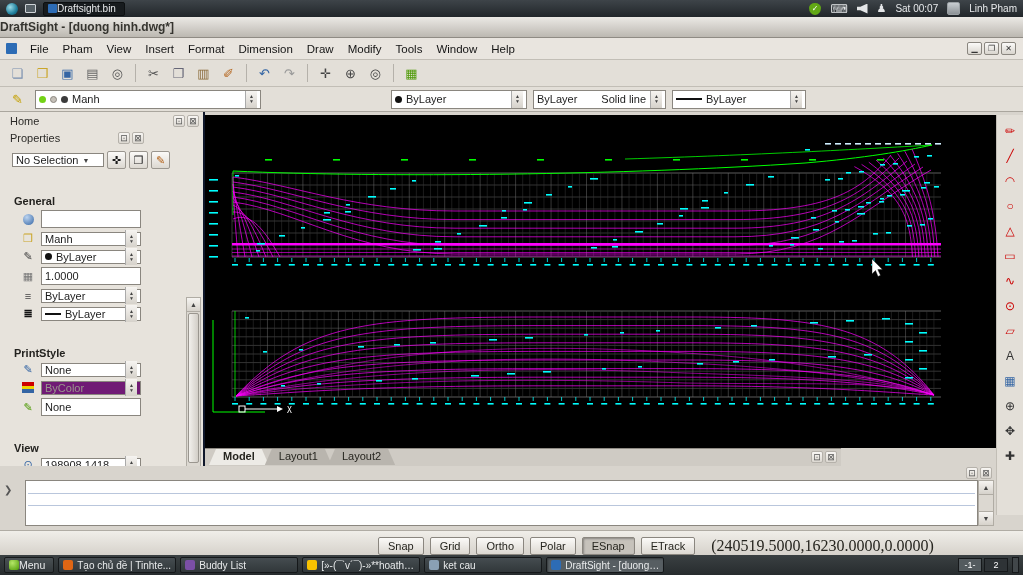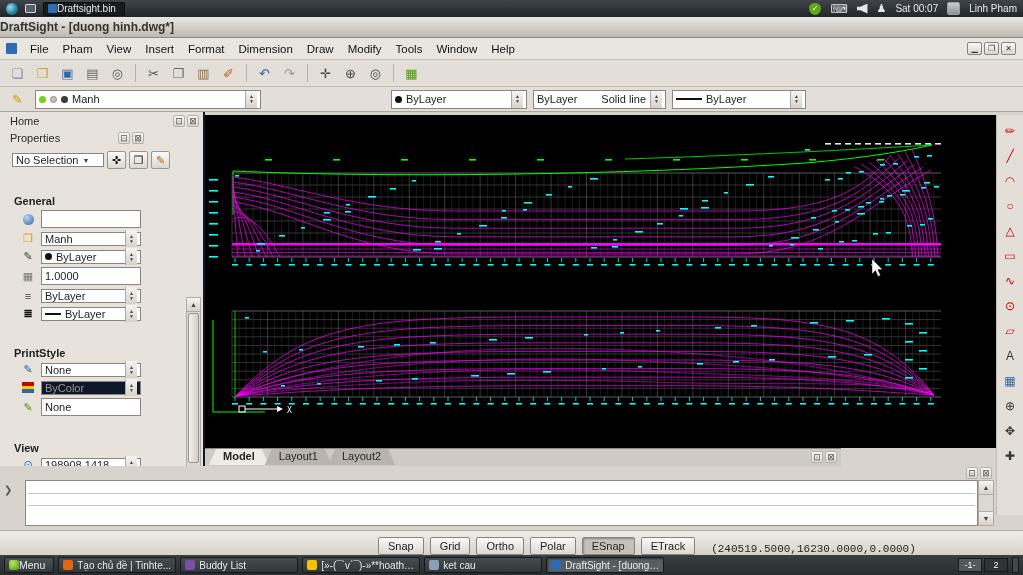--- a/index.html
+++ b/index.html
@@ -40,21 +40,21 @@
 .dot{width:7px;height:7px;border-radius:50%;display:inline-block}
 .lnsample{display:inline-block;width:26px;height:0;border-top:2px solid #111}
 
 #leftpanel{left:0;top:112px;width:205px;height:369px;background:#e7e3dc;border-right:2px solid #0f172a;overflow:hidden;padding-left:8px}
 .dockhdr{display:flex;align-items:center;height:17px;padding:0 4px 0 2px;font-size:11px;color:#2c2b28}
 .dockhdr .hbtns{margin-left:auto;display:flex;gap:2px}
 .hb{width:12px;height:12px;font-size:9px;line-height:11px;text-align:center;color:#555;border:1px solid #b5b1aa;background:linear-gradient(#f8f6f3,#dcd8d1);border-radius:2px}
 #props-body{position:relative;width:182px}
 .selrow{display:flex;align-items:center;gap:3px;margin:5px 0 4px 4px}
 .pcombo{width:100px;height:14px;background:#fff;border:1px solid #8a867f;display:flex;align-items:center;font-size:11px;padding:0 3px;gap:4px}
-.pcombo.dis{background:#0f172a;color:#9a958d}
+.pcombo.dis{background:#701a75;color:#9a958d}
 .sbtnicon{width:19px;height:18px;border:1px solid #9a968f;background:linear-gradient(#fbfaf8,#dcd8d1);display:flex;align-items:center;justify-content:center;font-size:11px;border-radius:2px}
 .seclbl{font-weight:bold;font-size:11px;color:#23221f;margin:26px 0 3px 6px}
 .prow{display:flex;align-items:center;gap:5px;margin:3px 0 3px 12px}
 .ic{width:16px;height:15px;display:flex;align-items:center;justify-content:center;font-size:11px}
 .ic .ball{width:11px;height:11px;border-radius:50%;background:radial-gradient(circle at 35% 30%,#bcd4f0,#3465a4)}
 .ic .stripes{width:12px;height:11px;background:linear-gradient(#cc0000 33%,#edd400 33% 66%,#3465a4 66%)}
 .pfield{width:100px;height:18px;background:#fff;border:1px solid #8a867f;font-size:11px;padding:1px 3px;display:flex;align-items:center}
 #lscroll{position:absolute;left:186px;top:185px;width:15px;height:292px;background:#dcd8d1;border:1px solid #b0aca4}
 .sarrow{height:14px;text-align:center;font-size:7px;line-height:14px;color:#444;background:linear-gradient(#f6f4f1,#d6d2cb);border-bottom:1px solid #b0aca4}
 .sarrow.b{position:absolute;bottom:0;left:0;right:0;border-top:1px solid #b0aca4;border-bottom:none}
@@ -73,21 +73,21 @@
 #cmdarea{left:0;top:466px;width:996px;height:64px;background:#d8d4cd}
 #cmdhdr{height:14px;display:flex;justify-content:flex-end;gap:2px;padding:1px 4px}
 #cmdgutter{position:absolute;left:4px;top:18px;font-size:10px;color:#555}
 #cmdbox{position:absolute;left:25px;top:14px;width:953px;height:46px;background:#fff;border:1px solid #8a867f}
 .cmdline{position:absolute;left:2px;right:2px;height:1px;background:#b9c6dc}
 #cmdscroll{position:absolute;left:978px;top:14px;width:16px;height:46px;background:#dcd8d1;border:1px solid #b0aca4}
 
 #statusbar{left:0;top:530px;width:1023px;height:25px;background:linear-gradient(#f0eee9,#d6d2cb);border-top:1px solid #b0aca4;display:flex;align-items:flex-end;padding-left:378px;gap:6px}
 .stbtn{border:1px solid #8a867f;background:linear-gradient(#fbfaf8,#dcd8d1);padding:2px 9px;font-size:11px;border-radius:2px;color:#26251f}
 .stbtn.pressed{background:#c6c2bb;box-shadow:inset 1px 1px 2px rgba(0,0,0,.3)}
-#coords{margin-left:10px;font-family:Liberation Mono, monospace;font-size:11px;color:#26251f}
+#coords{margin-left:10px;font-family:Liberation Serif, serif;font-size:16px;color:#26251f}
 
 #taskbar{left:0;top:555px;width:1023px;height:20px;background:linear-gradient(#3a4042,#272c2e);display:flex;align-items:center;gap:4px;padding:0 4px;color:#e8eaeb}
 #menu-btn{display:flex;align-items:center;background:linear-gradient(#4a5154,#33393c);border:1px solid #171a1b;border-radius:2px;height:16px;padding:0 8px 0 4px;font-size:10.5px}
 .menu-ic{width:10px;height:10px;border-radius:2px;background:radial-gradient(circle at 35% 30%,#b5e668,#4e9a06)}
 .task{display:flex;align-items:center;gap:4px;width:118px;height:16px;background:linear-gradient(#454c50,#31373a);border:1px solid #15181a;border-radius:2px;padding:0 4px;font-size:10px;white-space:nowrap;overflow:hidden}
 .task.active{background:#575e62;box-shadow:inset 1px 1px 2px rgba(0,0,0,.4)}
 .ticon{flex:none;width:10px;height:10px;border-radius:2px}
 .tlabel{overflow:hidden;text-overflow:ellipsis}
 #wsbox{margin-left:auto;display:flex;gap:2px;align-items:center}
 .ws{height:14px;min-width:24px;background:#545b5f;border:1px solid #16191b;color:#fff;font-size:9px;line-height:12px;text-align:center;padding:0 4px}

